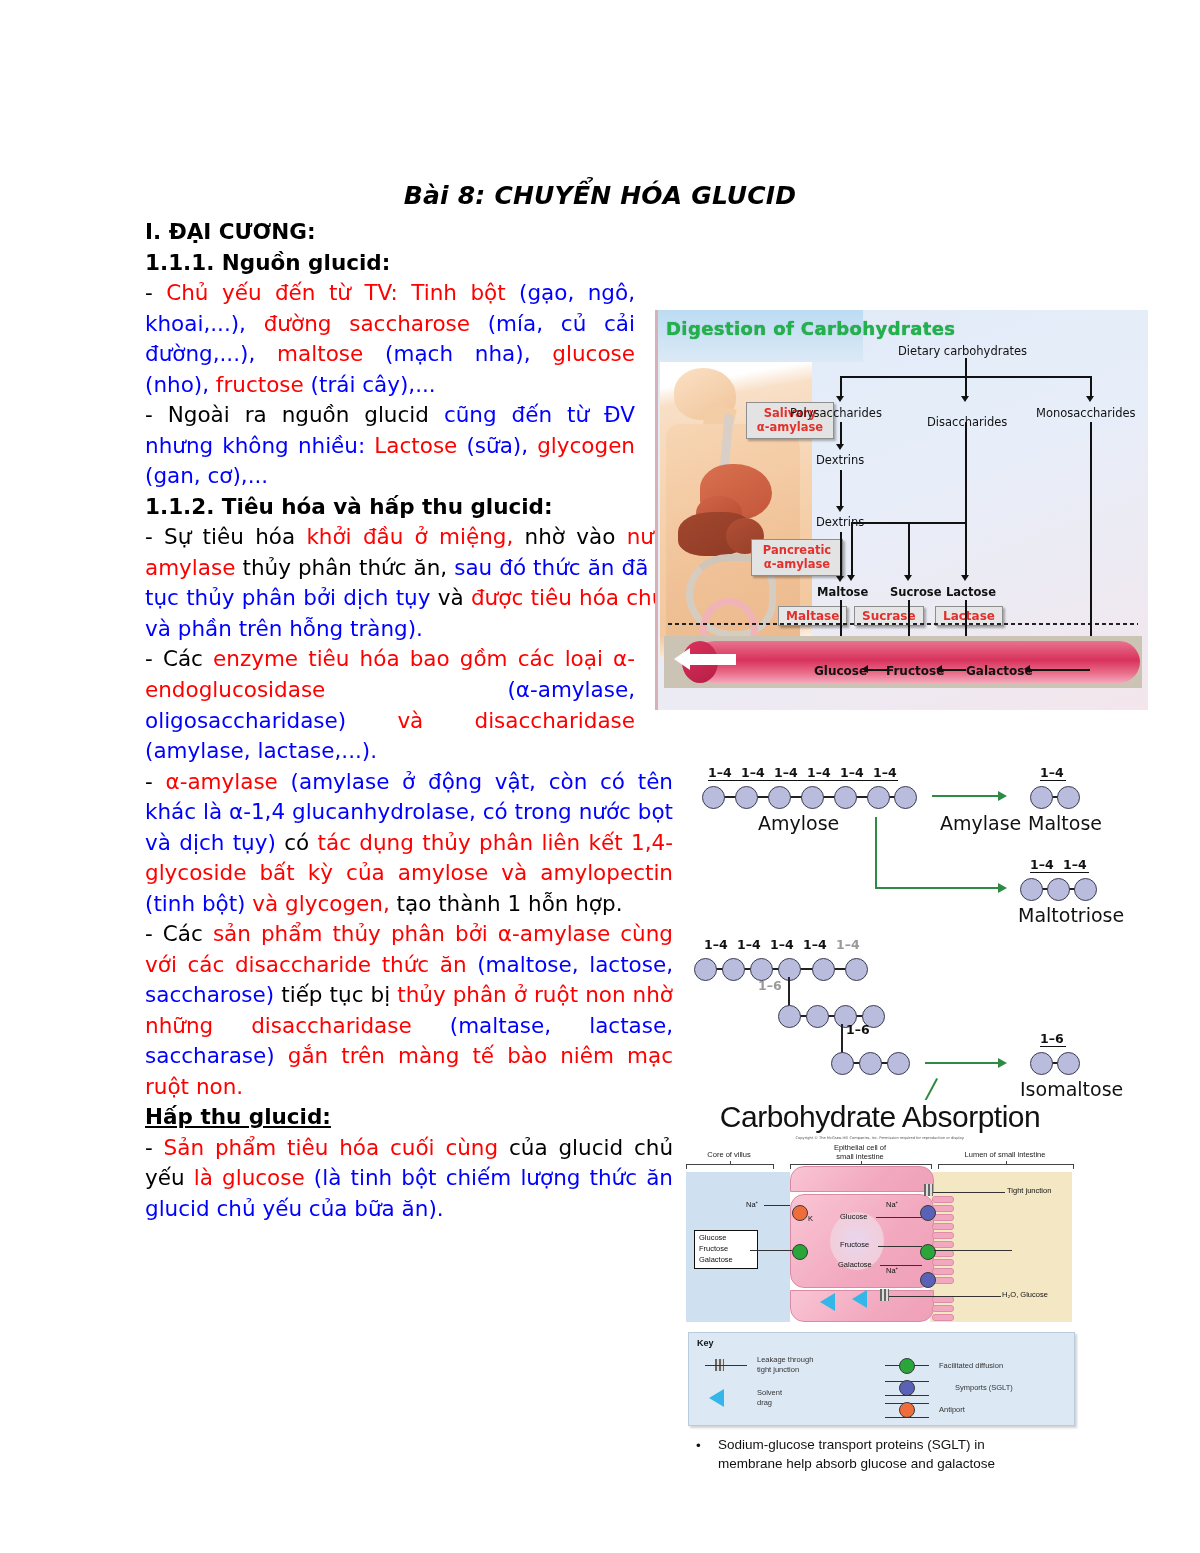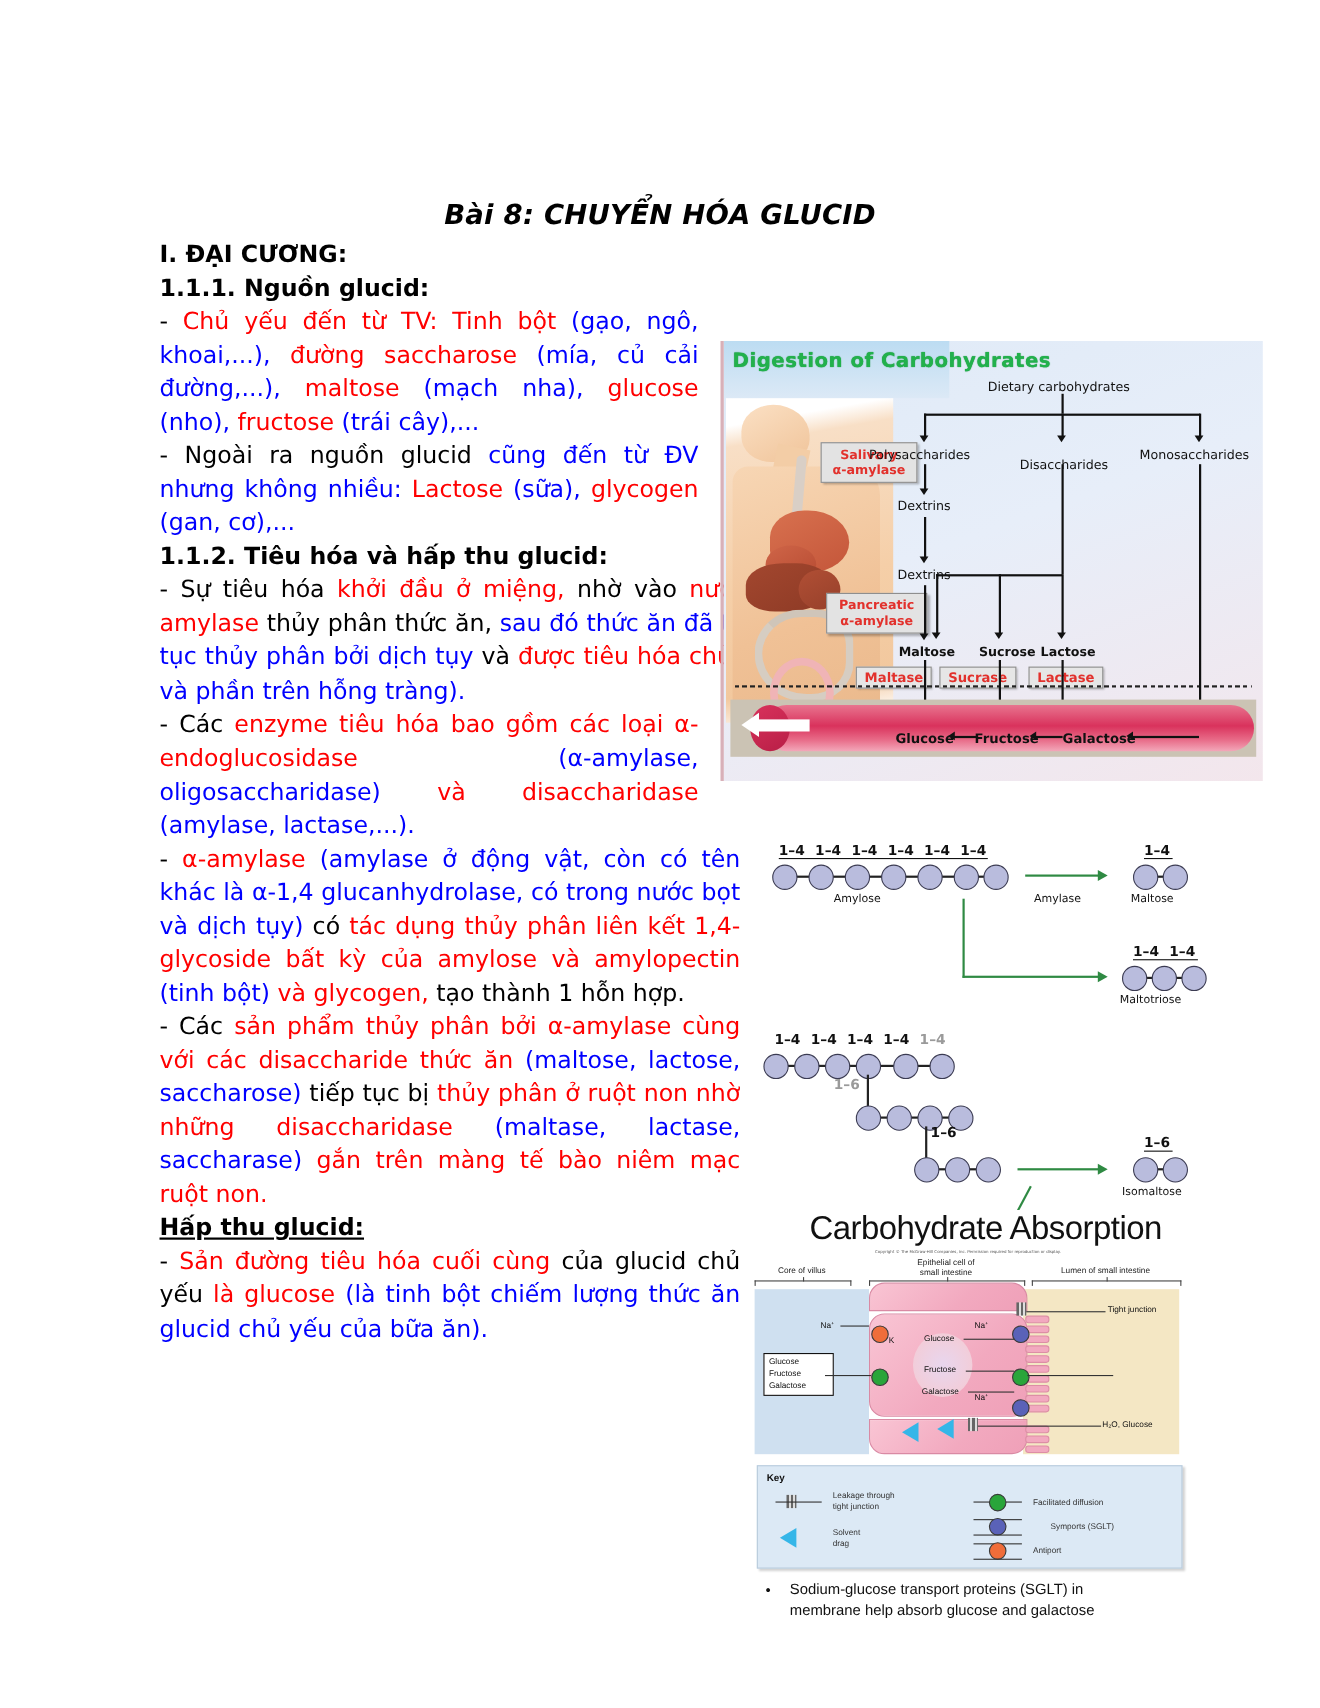--- a/index.html
+++ b/index.html
@@ -145,33 +145,33 @@
   }
   .glc{
     position:absolute;width:21px;height:21px;border-radius:50%;
     background:#b9bcdd;border:1.5px solid #3b3b52;
   }
   .bond{position:absolute;background:#222;height:2px;}
   .vbond{position:absolute;background:#222;width:2px;}
   .lnk{position:absolute;font-size:12.5px;font-weight:bold;color:#111;
     font-family:"DejaVu Sans",sans-serif;white-space:nowrap;}
   .lnk.g{color:#9a9a9a;}
-  .fname{position:absolute;font-size:10px;color:#111;font-family:"DejaVu Sans",sans-serif;}
+  .fname{position:absolute;font-size:19px;color:#111;font-family:"DejaVu Sans",sans-serif;}
   .garrow{position:absolute;height:2.4px;background:#2f8a43;}
   .garrowh{position:absolute;width:0;height:0;border-top:5px solid transparent;
     border-bottom:5px solid transparent;border-left:9px solid #2f8a43;}
   .gvline{position:absolute;width:2.4px;background:#2f8a43;}
   .tickline{position:absolute;background:#111;height:1.4px;}
 
   
   .fig3{
     position:absolute;left:680px;top:1100px;width:400px;height:400px;background:#fff;
   }
   .f3title{
-    position:absolute;left:16px;top:0;width:400px;text-align:center;
+    position:absolute;left:0;top:0;width:400px;text-align:center;
     font-size:30px;font-weight:normal;color:#111;letter-spacing:-.5px;
     font-family:"Liberation Sans",sans-serif;
   }
   .f3sub{
     position:absolute;left:0;top:36px;width:400px;text-align:center;
     font-size:3.6px;color:#555;
   }
   .f3hdr{position:absolute;font-size:7.5px;color:#222;text-align:center;
     font-family:"Liberation Sans",sans-serif;line-height:1.25;}
   .brk{position:absolute;border-top:1px solid #444;height:4px;
@@ -236,21 +236,21 @@
     <p class="para col-wide"><span class="k">- Sự tiêu hóa </span><span class="r">khởi đầu ở miệng, </span><span class="k">nhờ vào </span><span class="r">nước bọt có chứa các enzyme như α-amylase </span><span class="k">thủy phân thức ăn, </span><span class="b">sau đó thức ăn đã thủy phân 1 phần đi vào dạ dày, tiếp tục thủy phân bởi dịch tụy </span><span class="k">và </span><span class="r">được tiêu hóa chủ yếu ở ruột non </span><span class="b">(đặc biệt là tá tràng và phần trên hỗng tràng).</span></p>
 
     <p class="para col-narrow"><span class="k">- Các </span><span class="r">enzyme tiêu hóa bao gồm các loại α-endoglucosidase </span><span class="b">(α-amylase, oligosaccharidase) </span><span class="r">và disaccharidase </span><span class="b">(amylase, lactase,...).</span></p>
 
     <p class="para col-mid"><span class="k">- </span><span class="r">α-amylase </span><span class="b">(amylase ở động vật, còn có tên khác là α-1,4 glucanhydrolase, có trong nước bọt và dịch tụy) </span><span class="k">có </span><span class="r">tác dụng thủy phân liên kết 1,4-glycoside bất kỳ của amylose và amylopectin </span><span class="b">(tinh bột) </span><span class="r">và glycogen, </span><span class="k">tạo thành 1 hỗn hợp.</span></p>
 
     <p class="para col-mid"><span class="k">- Các </span><span class="r">sản phẩm thủy phân bởi α-amylase cùng với các disaccharide thức ăn </span><span class="b">(maltose, lactose, saccharose) </span><span class="k">tiếp tục bị </span><span class="r">thủy phân ở ruột non nhờ những disaccharidase </span><span class="b">(maltase, lactase, saccharase) </span><span class="r">gắn trên màng tế bào niêm mạc ruột non.</span></p>
 
     <div class="hd u col-mid" style="display:inline-block">Hấp thu glucid:</div>
 
-    <p class="para col-mid"><span class="k">- </span><span class="r">Sản đường tiêu hóa cuối cùng </span><span class="k">của glucid chủ yếu </span><span class="r">là glucose </span><span class="b">(là tinh bột chiếm lượng thức ăn glucid chủ yếu của bữa ăn).</span></p>
+    <p class="para col-mid"><span class="k">- </span><span class="r">Sản phẩm tiêu hóa cuối cùng </span><span class="k">của glucid chủ yếu </span><span class="r">là glucose </span><span class="b">(là tinh bột chiếm lượng thức ăn glucid chủ yếu của bữa ăn).</span></p>
 
   </div>
 
   <div class="fig1">
     <div class="sky"></div>
     <div class="f1title">Digestion of Carbohydrates</div>
 
     <div class="body-art">
       <div class="head"></div>
       <div class="neck"></div>

